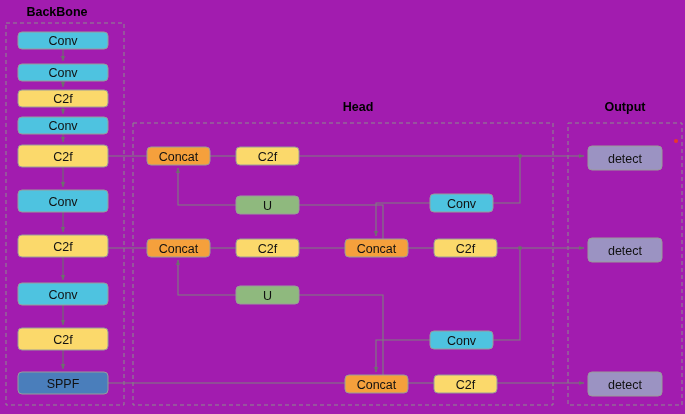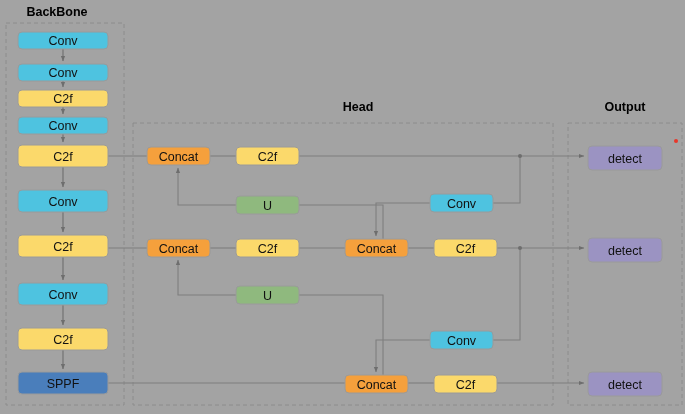--- a/index.html
+++ b/index.html
@@ -4,21 +4,21 @@
 <style>
   html, body {
     margin: 0;
     padding: 0;
     background: #ffffff;
   }
   #canvas {
     position: relative;
     width: 685px;
     height: 414px;
-    background: #a3a3a3;
+    background: #a21caf;
     font-family: "Liberation Sans", sans-serif;
     overflow: hidden;
   }
   #canvas svg {
     position: absolute;
     top: 0;
     left: 0;
     width: 685px;
     height: 414px;
   }

